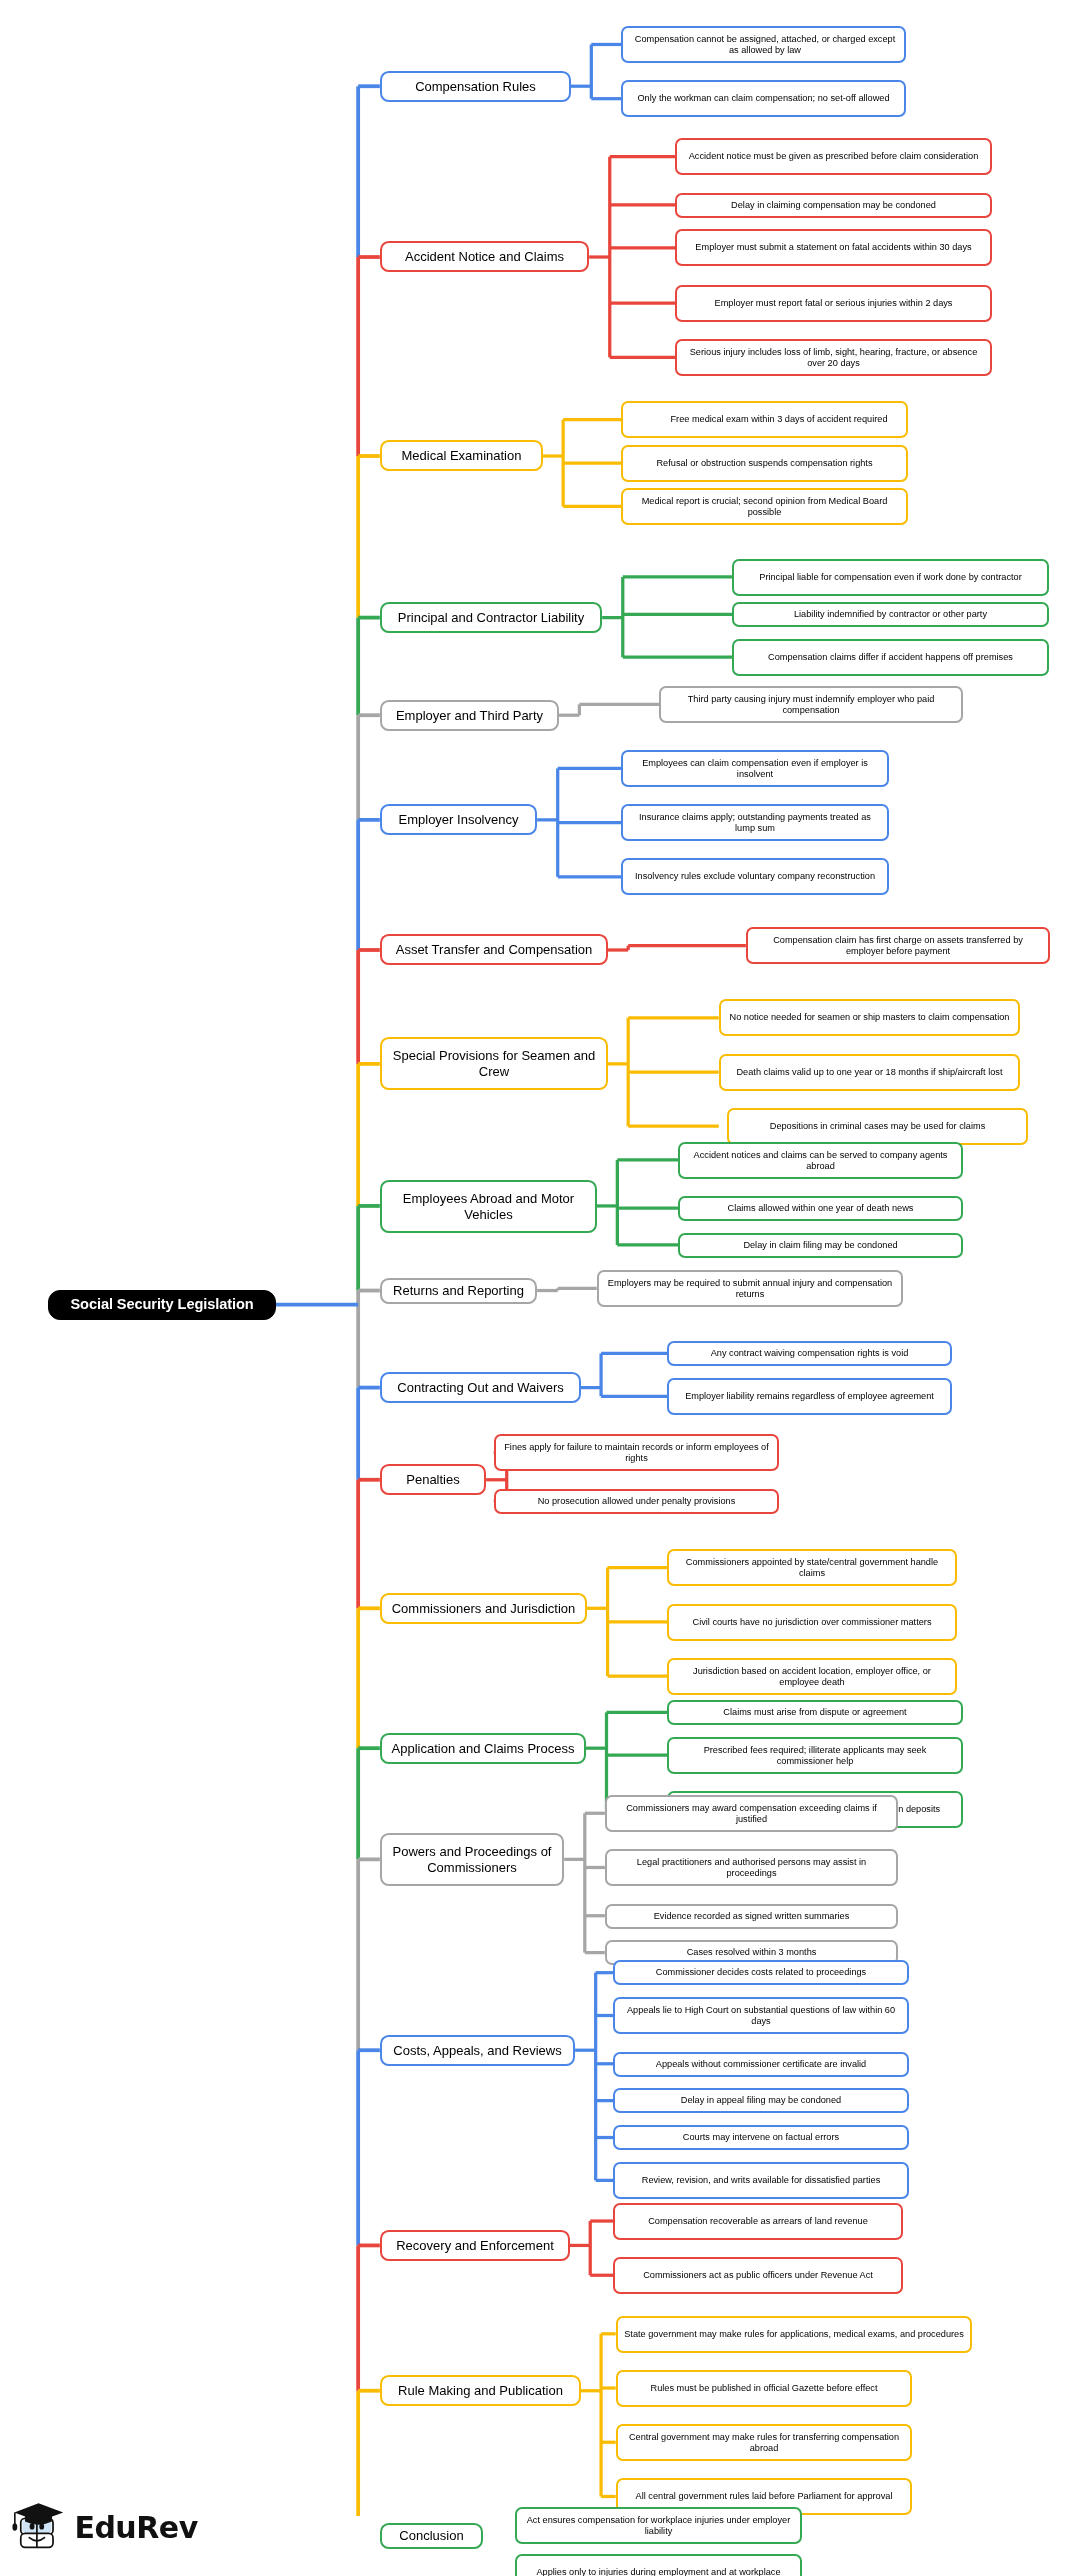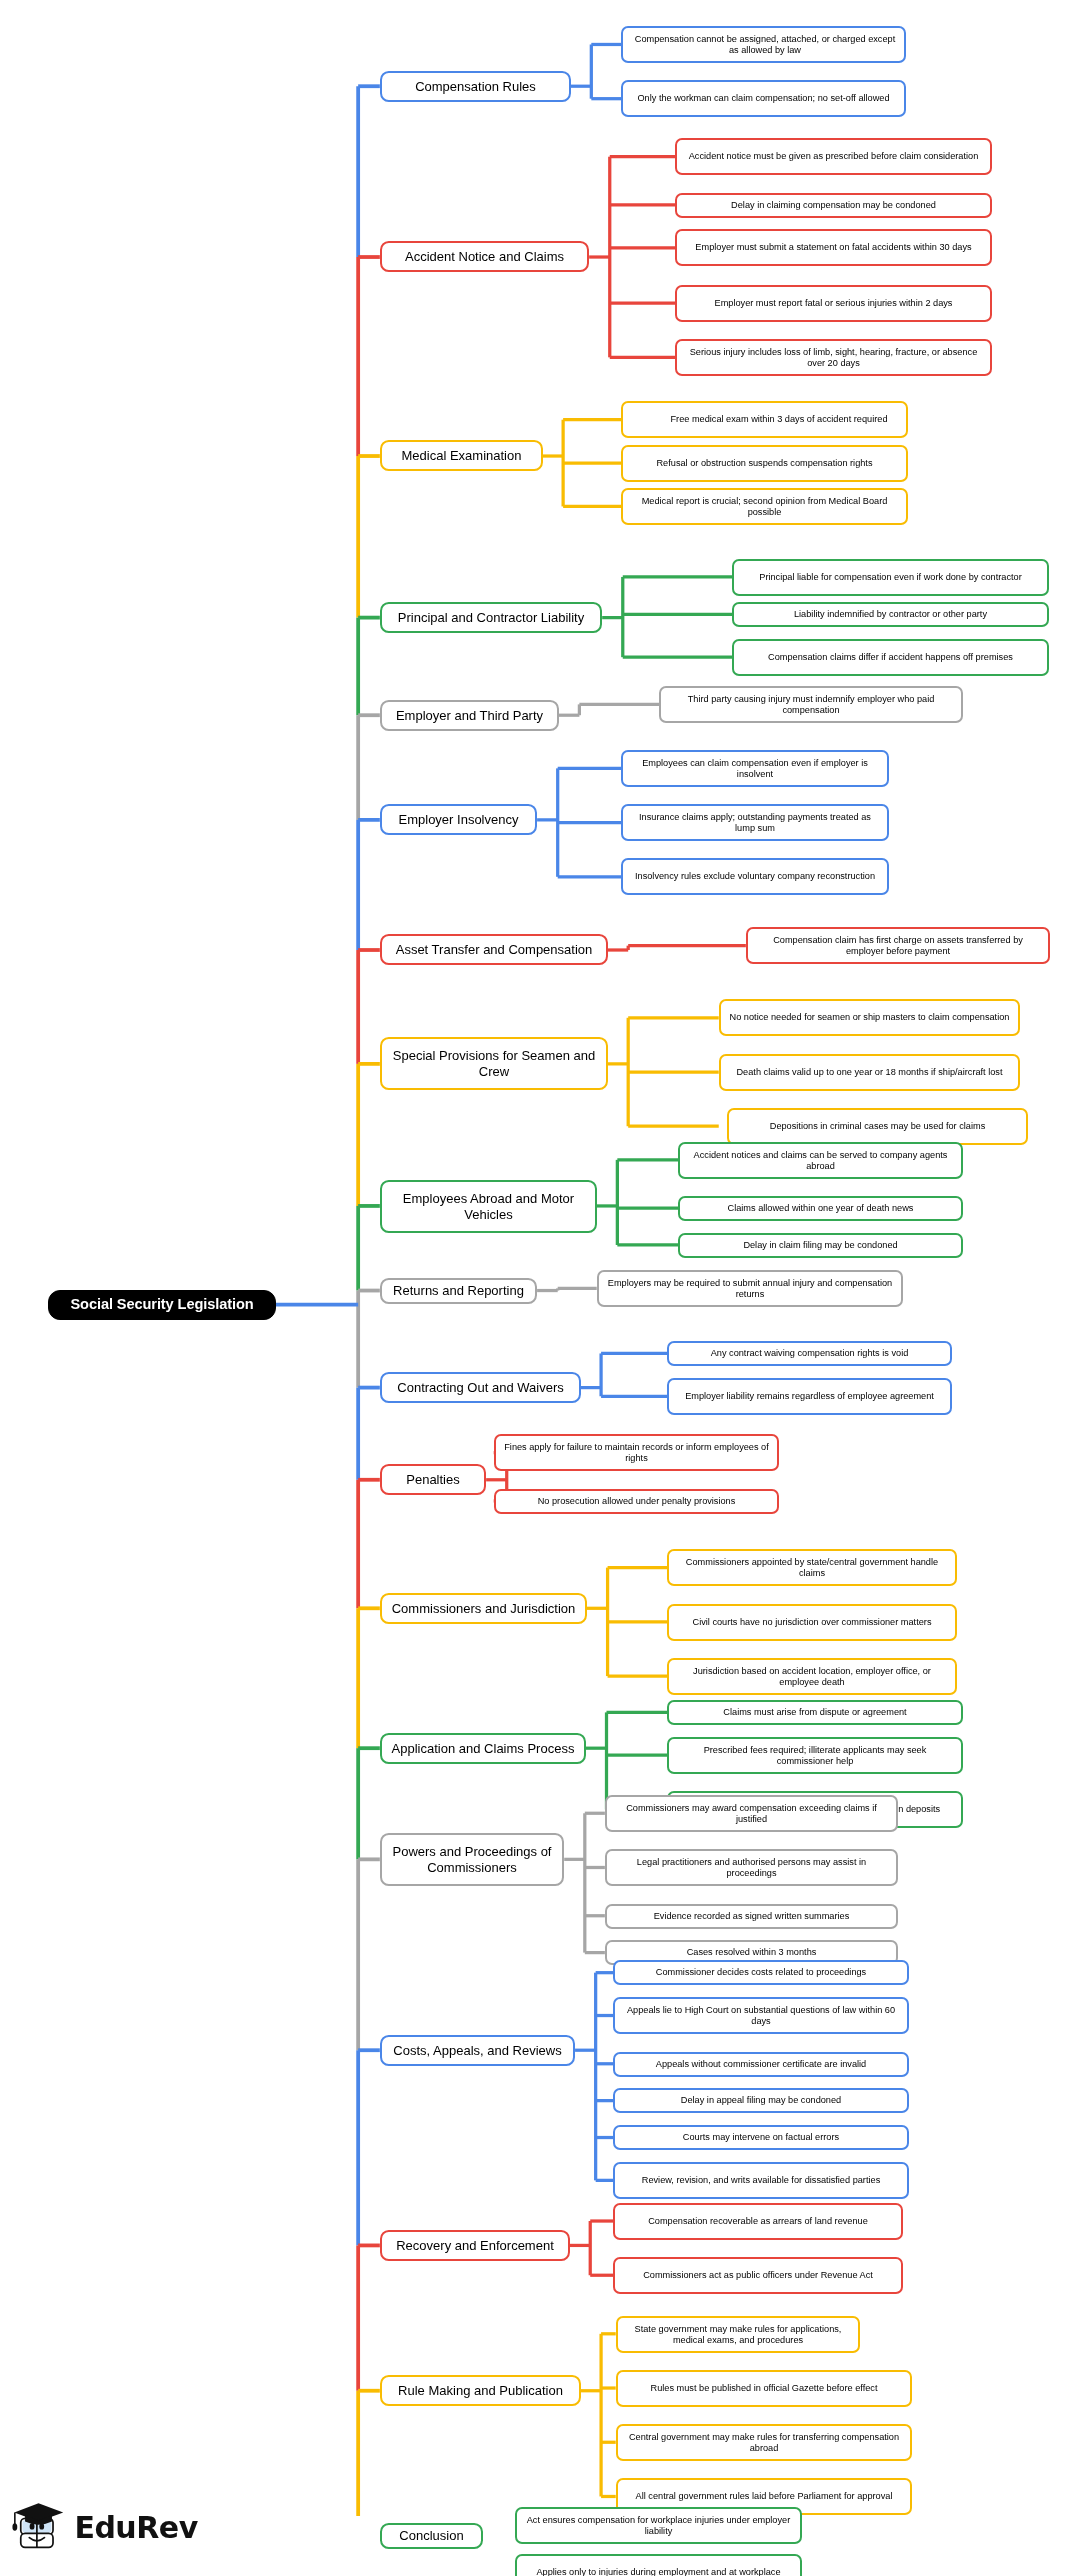--- a/index.html
+++ b/index.html
@@ -302,21 +302,21 @@
       <div class="node leaf c-blue" style="left: 613px; top: 1960px; width: 296px; height: 25px;">Commissioner decides costs related to proceedings</div>
       <div class="node leaf c-blue" style="left: 613px; top: 1997px; width: 296px; height: 37px;">Appeals lie to High Court on substantial questions of law within 60 days</div>
       <div class="node leaf c-blue" style="left: 613px; top: 2052px; width: 296px; height: 25px;">Appeals without commissioner certificate are invalid</div>
       <div class="node leaf c-blue" style="left: 613px; top: 2088px; width: 296px; height: 25px;">Delay in appeal filing may be condoned</div>
       <div class="node leaf c-blue" style="left: 613px; top: 2125px; width: 296px; height: 25px;">Courts may intervene on factual errors</div>
       <div class="node leaf c-blue" style="left: 613px; top: 2162px; width: 296px; height: 37px;">Review, revision, and writs available for dissatisfied parties</div>
       <div class="node branch c-red" style="left: 380px; top: 2230px; width: 190px; height: 31px;">Recovery and Enforcement</div>
       <div class="node leaf c-red" style="left: 613px; top: 2203px; width: 290px; height: 37px;">Compensation recoverable as arrears of land revenue</div>
       <div class="node leaf c-red" style="left: 613px; top: 2257px; width: 290px; height: 37px;">Commissioners act as public officers under Revenue Act</div>
       <div class="node branch c-yellow" style="left: 380px; top: 2375px; width: 201px; height: 31px;">Rule Making and Publication</div>
-      <div class="node leaf c-yellow" style="left: 616px; top: 2316px; width: 244px; height: 37px;">State government may make rules for applications, medical exams, and procedures</div>
+      <div class="node leaf c-yellow" style="left: 616px; top: 2316px; width: 356px; height: 37px;">State government may make rules for applications, medical exams, and procedures</div>
       <div class="node leaf c-yellow" style="left: 616px; top: 2370px; width: 296px; height: 37px;">Rules must be published in official Gazette before effect</div>
       <div class="node leaf c-yellow" style="left: 616px; top: 2424px; width: 296px; height: 37px;">Central government may make rules for transferring compensation abroad</div>
       <div class="node leaf c-yellow" style="left: 616px; top: 2478px; width: 296px; height: 37px;">All central government rules laid before Parliament for approval</div>
       <div class="node branch c-green" style="left: 380px; top: 2523px; width: 103px; height: 26px;">Conclusion</div>
       <div class="node leaf c-green" style="left: 515px; top: 2507px; width: 287px; height: 37px;">Act ensures compensation for workplace injuries under employer liability</div>
       <div class="node leaf c-green" style="left: 515px; top: 2554px; width: 287px; height: 37px;">Applies only to injuries during employment and at workplace</div>
     </div>
 </div>
 
 <div id="logo">

